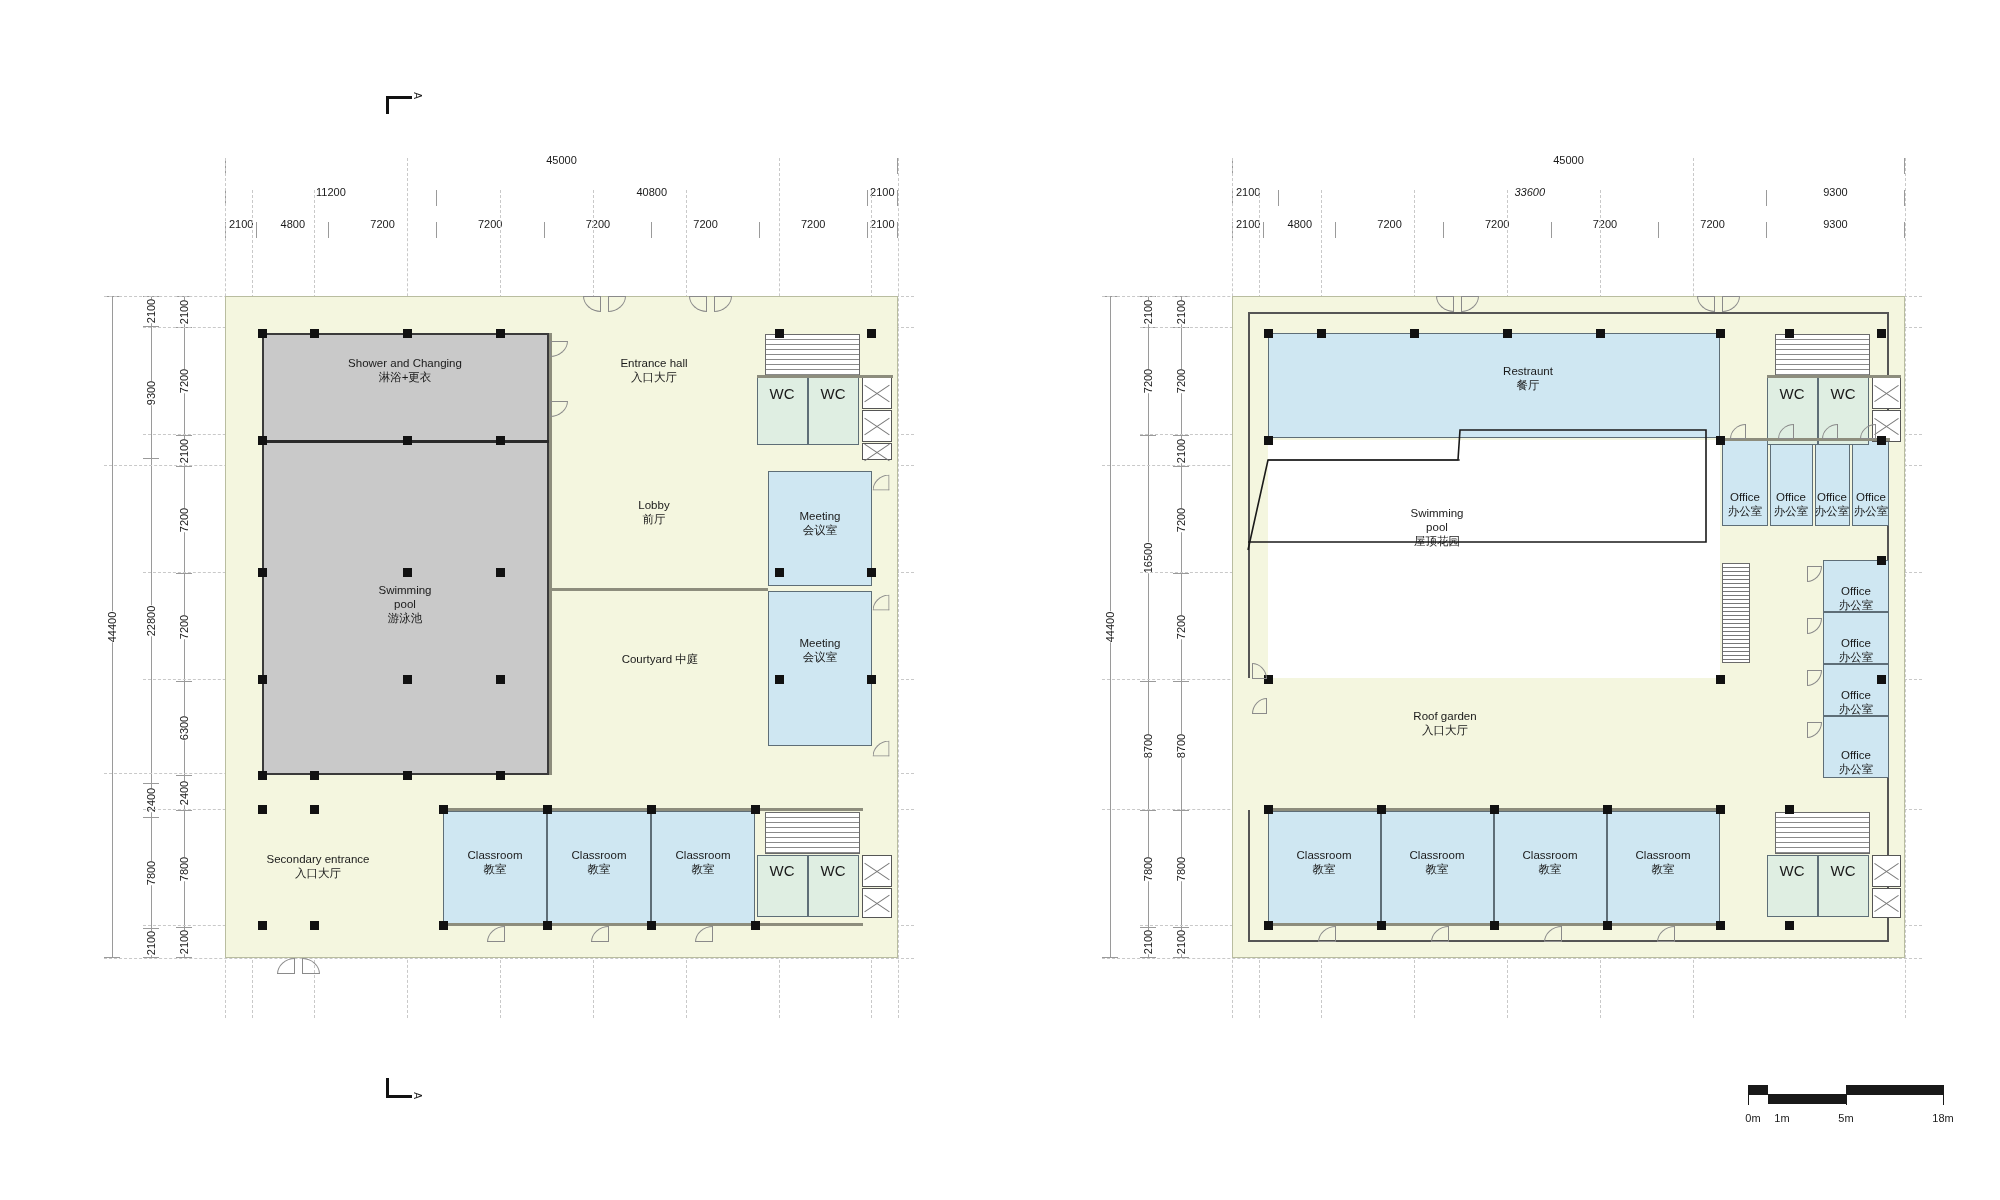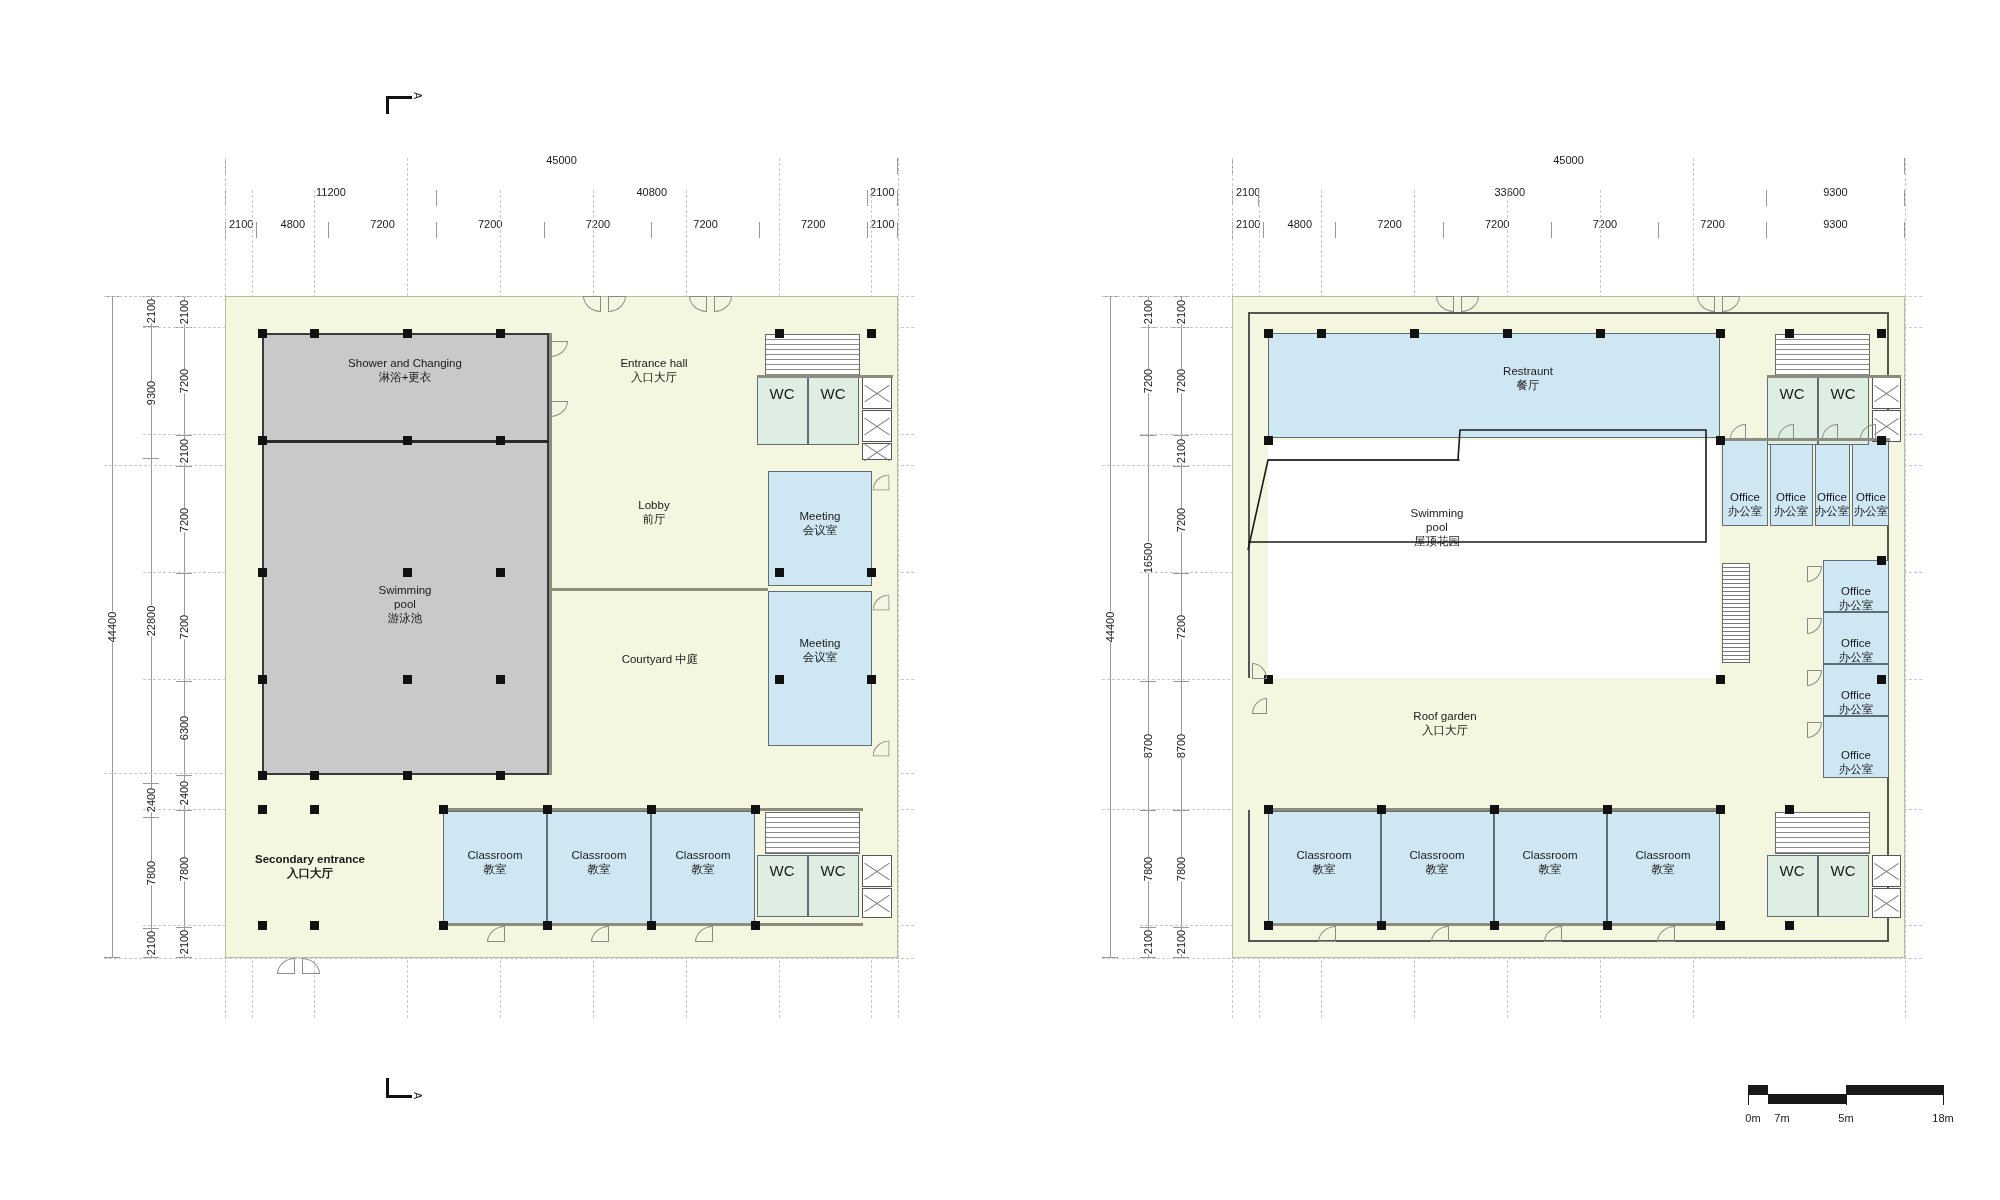--- a/index.html
+++ b/index.html
@@ -350,21 +350,21 @@
     <span>Courtyard 中庭</span>
   </div>
   <div class="lbl" style="left:820px;top:523px;">
     <span>Meeting</span>
     <span class="cn">会议室</span>
   </div>
   <div class="lbl" style="left:820px;top:650px;">
     <span>Meeting</span>
     <span class="cn">会议室</span>
   </div>
-  <div class="lbl" style="left:310px;top:866px;font-weight:bold;">
+  <div class="lbl" style="left:318px;top:866px;">
     <span>Secondary entrance</span>
     <span class="cn">入口大厅</span>
   </div>
   <div class="lbl" style="left:495px;top:862px;">
     <span>Classroom</span>
     <span class="cn">教室</span>
   </div>
   <div class="lbl" style="left:599px;top:862px;">
     <span>Classroom</span>
     <span class="cn">教室</span>
@@ -385,21 +385,21 @@
       <div class="seg" style="left: 0px; width: 673px;">
         <div class="ln"></div>
         <div class="tx">45000</div>
       </div>
     </div>
   <div class="dimrow" id="R-dim-top2" style="left:232px;top:190px;width:673px;">
       <div class="seg" style="left: 0px; width: 31.4067px;">
         <div class="ln"></div>
         <div class="tx">2100</div>
       </div>
-      <div class="seg" style="left: 26px; width: 502.507px;">
+      <div class="seg" style="left: 46px; width: 502.507px; font-style: italic;">
         <div class="ln"></div>
         <div class="tx">33600</div>
       </div>
       <div class="seg" style="left: 533.913px; width: 139.087px;">
         <div class="ln"></div>
         <div class="tx">9300</div>
       </div>
     </div>
   <div class="dimrow" id="R-dim-top3" style="left:232px;top:222px;width:673px;">
       <div class="seg" style="left: 0px; width: 31.4067px;">
@@ -691,17 +691,17 @@
   <div class="bar">
     <div class="tick" style="left:0;"></div>
     <div class="tick" style="left:98px;"></div>
     <div class="tick" style="left:195px;"></div>
     <div class="blk" style="left:0;top:0;width:20px;"></div>
     <div class="blk" style="left:20px;top:9px;width:78px;"></div>
     <div class="blk" style="left:98px;top:0;width:97px;"></div>
   </div>
   <div class="lbls">
     <span style="left:5px;">0m</span>
-    <span style="left:34px;">7m</span>
+    <span style="left:34px;">1m</span>
     <span style="left:98px;">5m</span>
     <span style="left:195px;">18m</span>
   </div>
 </div>
 
 </body></html>

